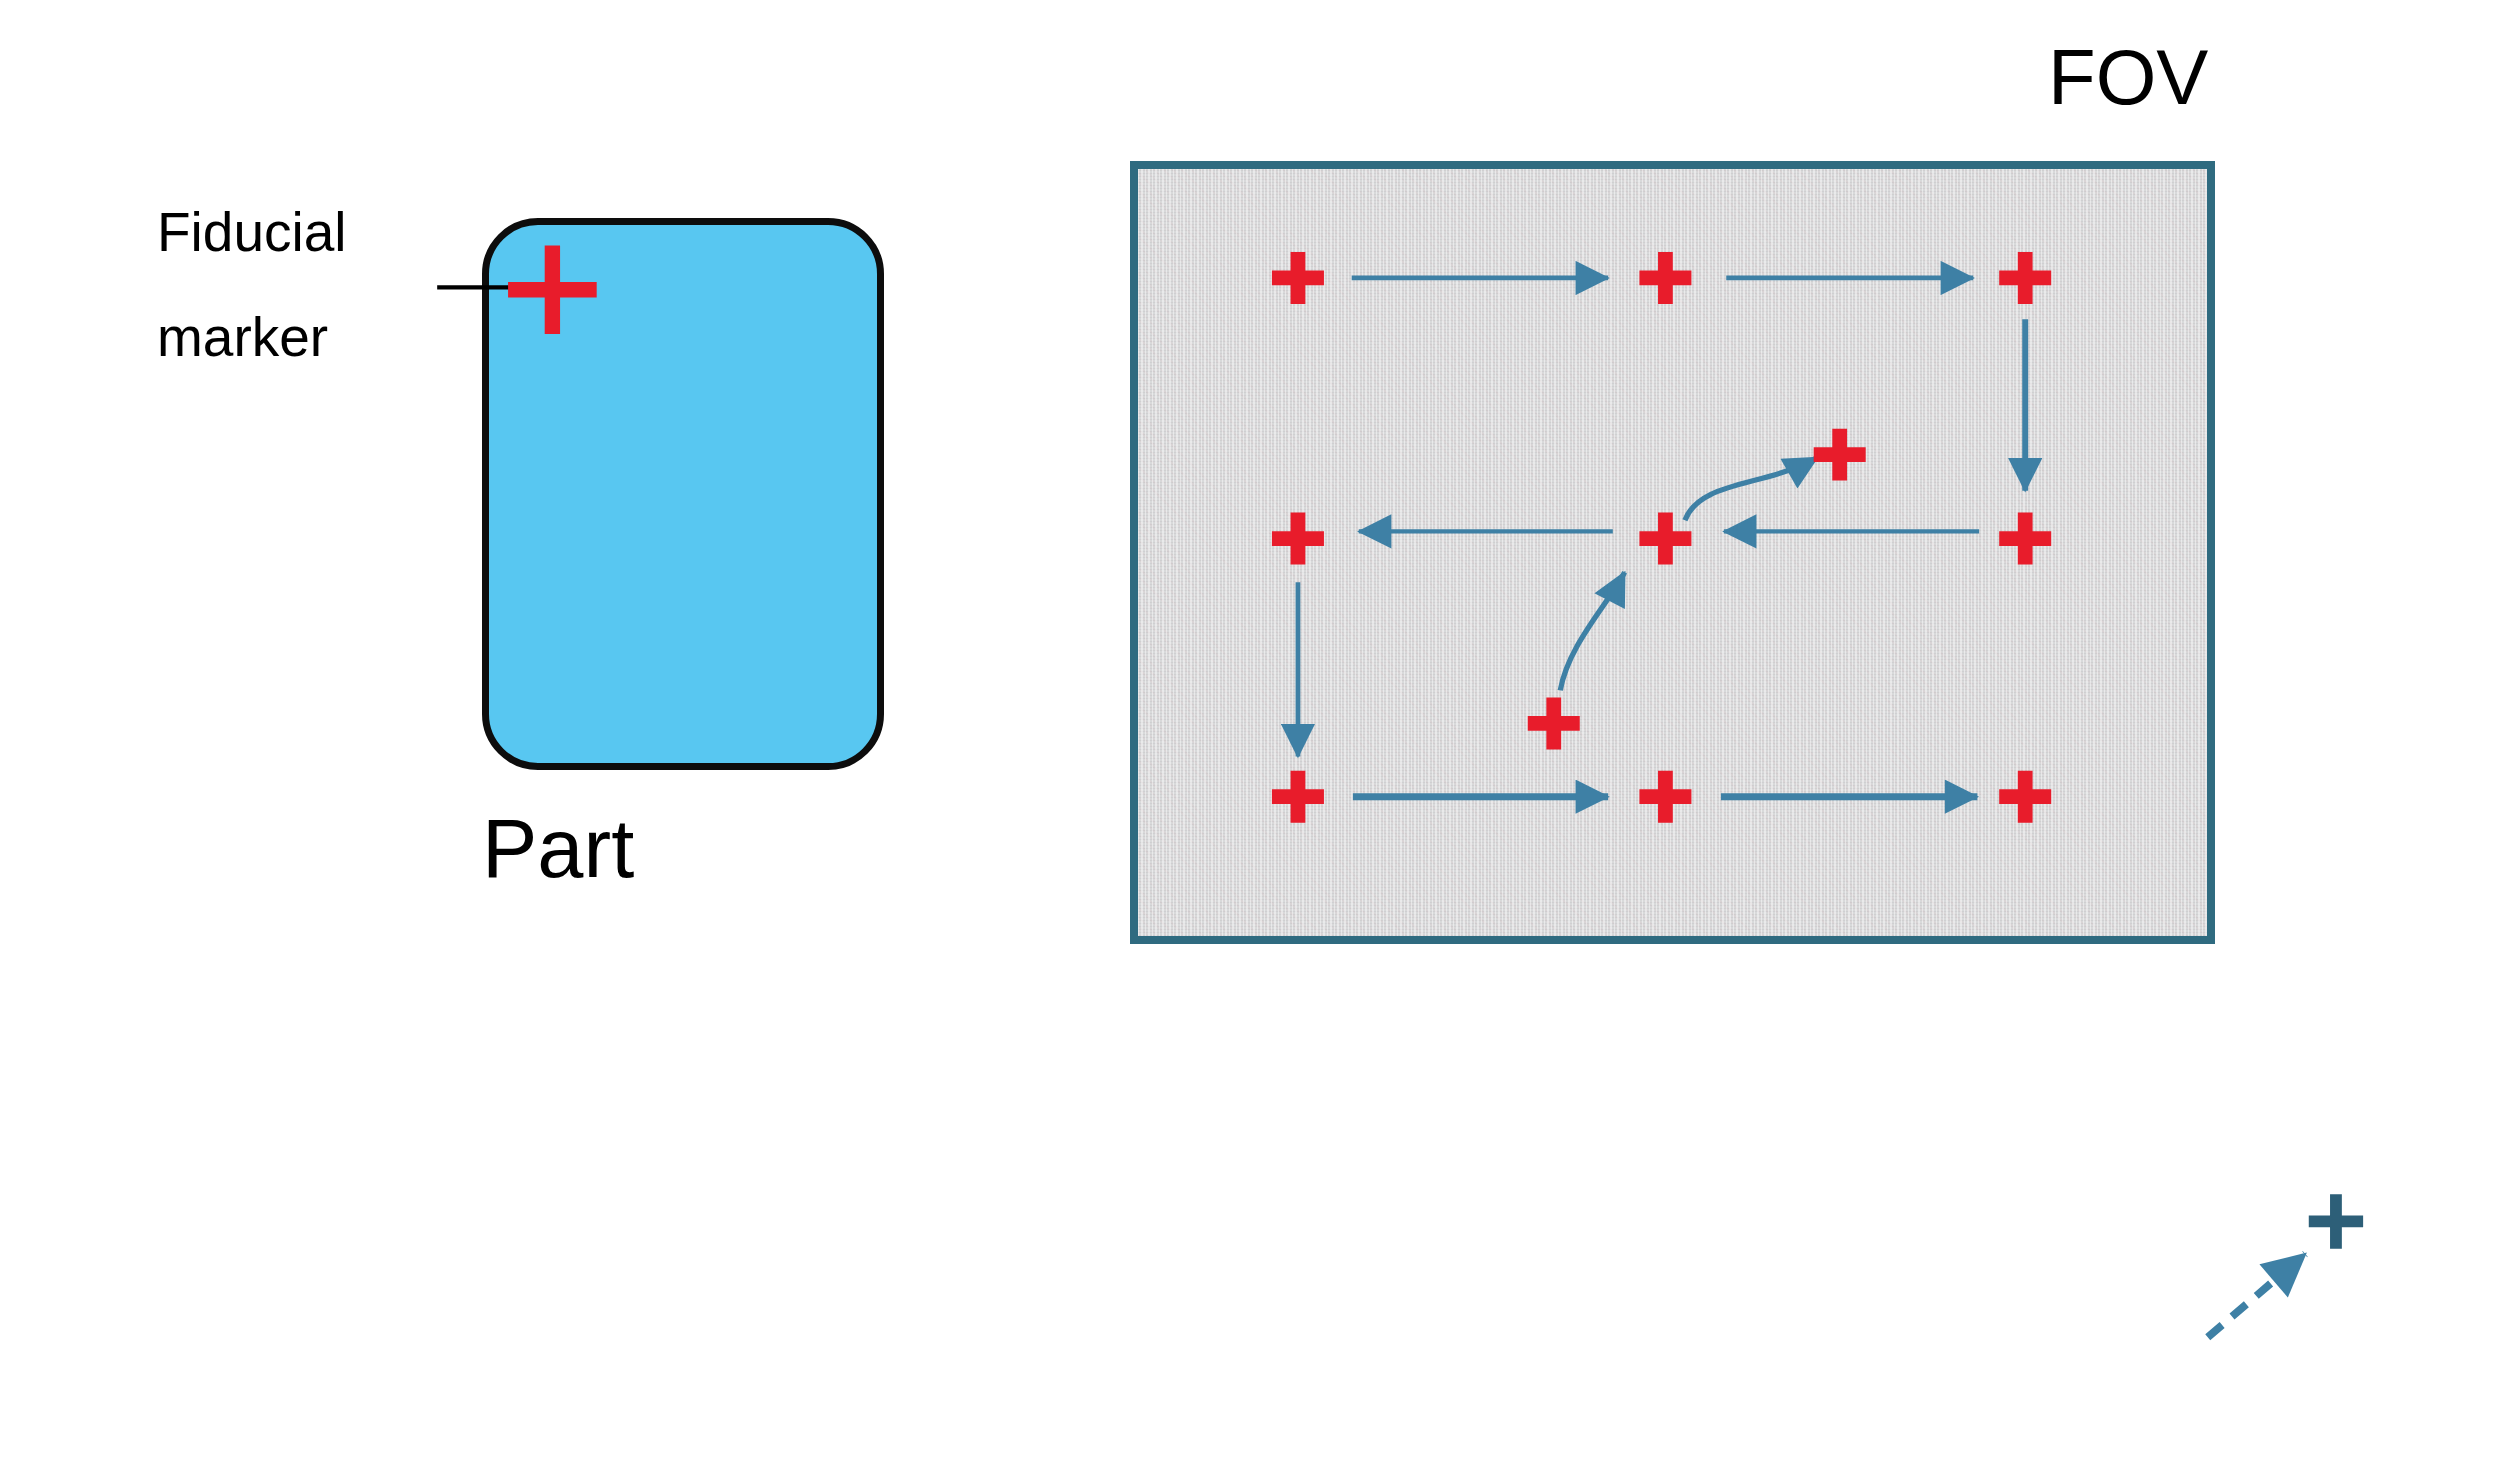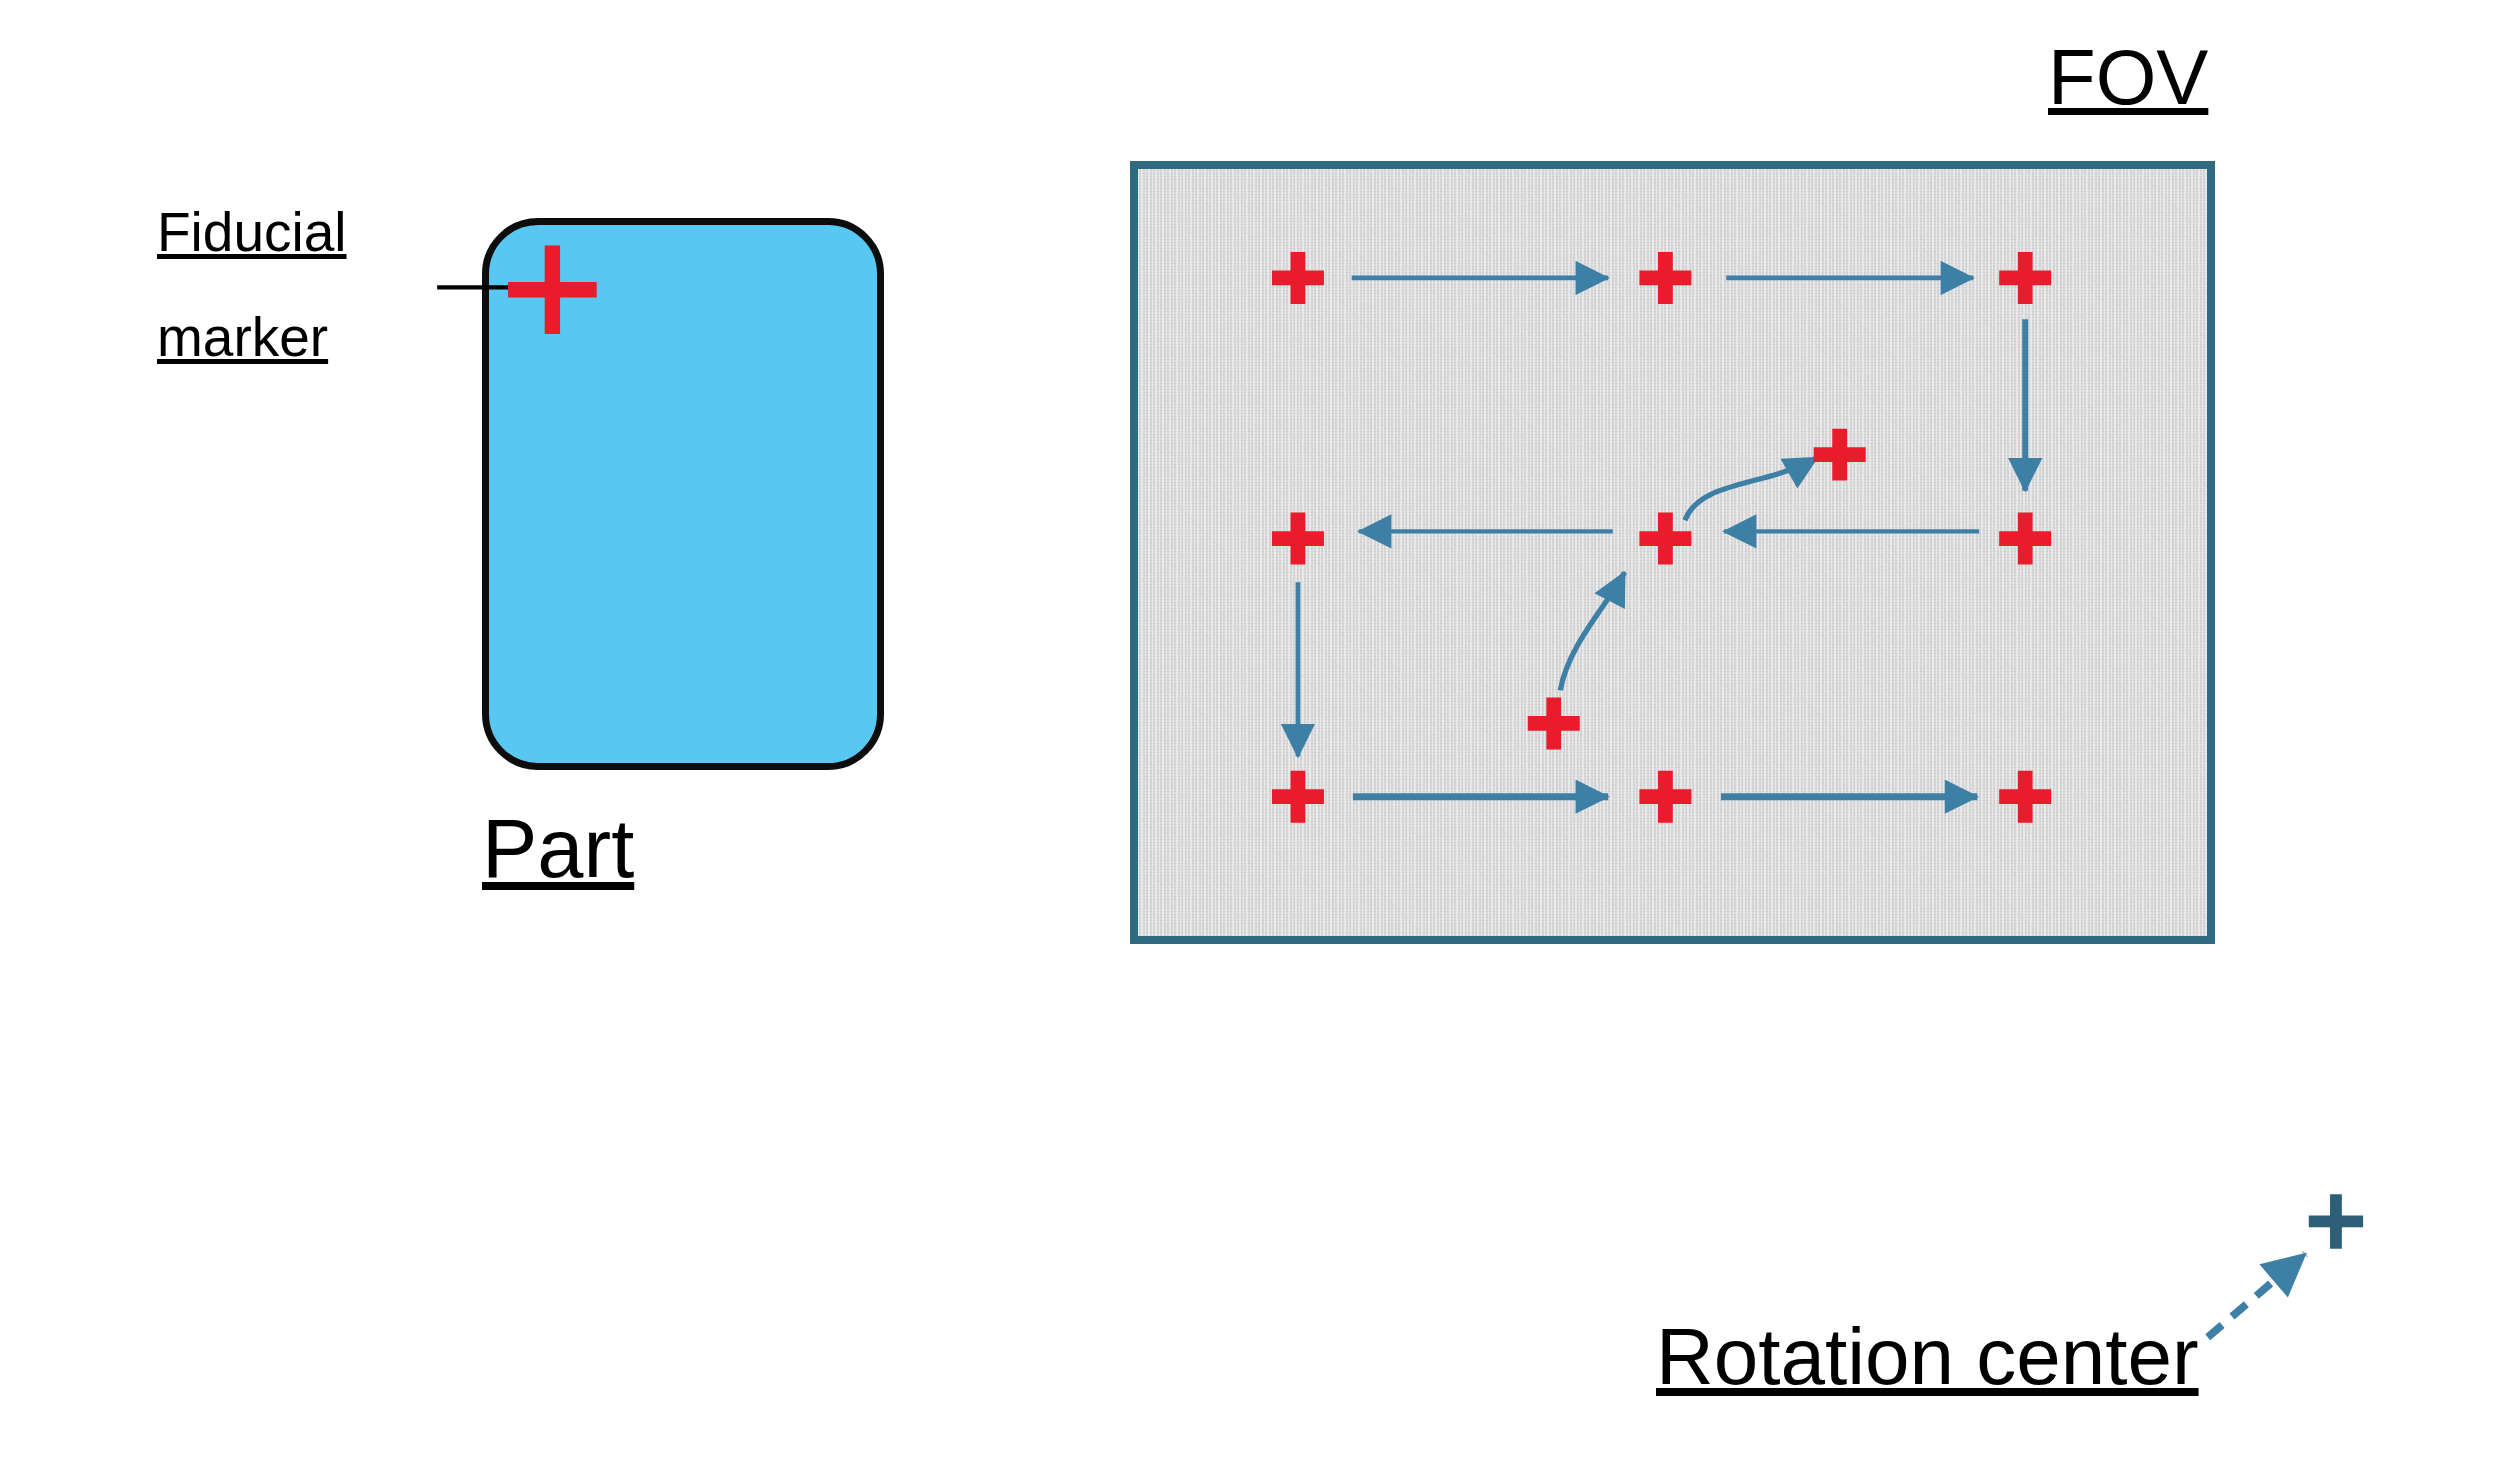--- a/index.html
+++ b/index.html
@@ -14,21 +14,21 @@
   .canvas{position:absolute;left:0;top:0;width:2512px;height:1464px;
           font-family:"Liberation Sans", sans-serif;color:var(--text);}
   .shape{position:absolute;}
   .part{background:var(--part-fill);border:7.7px solid var(--part-border);border-radius:56px;}
   .fov{background-color:var(--fov-fill);border:8.3px solid var(--fov-border);
        background-image:
          repeating-linear-gradient(90deg, rgba(255,255,255,0.45) 0 1.2px, rgba(0,0,0,0) 1.2px 3.5px),
          repeating-linear-gradient(0deg, rgba(173,168,172,0.20) 0 1.2px, rgba(0,0,0,0) 1.2px 3px),
          repeating-linear-gradient(45deg, rgba(232,120,130,0.05) 0 1.8px, rgba(0,0,0,0) 1.8px 6.5px);}
   svg.layer{position:absolute;left:0;top:0;width:2512px;height:1464px;}
-  .lbl{position:absolute;white-space:nowrap;text-decoration:underline;}
+  .lbl{position:absolute;white-space:nowrap;}
   .fiducial{left:157px;top:180px;font-size:55px;line-height:105px;}
   .partlbl{left:482px;top:799px;width:402px;font-size:83px;line-height:99px;}
   .fovlbl{left:2048px;top:31px;font-size:78px;line-height:92px;}
   .rotlbl{left:1656px;top:1309px;font-size:80px;line-height:96px;}
 </style>
 </head>
 <body>
 
 <div class="canvas">
 
@@ -70,16 +70,15 @@
       <path d="M2586,1224 H2674 M2630,1180 V1268" stroke="#e81c2b" stroke-width="25" fill="none"></path>
       <path d="M3908,2067 H4000 M3954,2021 V2113" stroke="#2d5f78" stroke-width="20" fill="none"></path>
     </svg>
 
   <div class="lbl fiducial">
     <div>Fiducial</div>
     <div>marker</div>
   </div>
   <div class="lbl partlbl">Part</div>
   <div class="lbl fovlbl">FOV</div>
-  <div class="lbl rotlbl">Rotation center</div>
 
 </div>
 
 
 </body></html>

